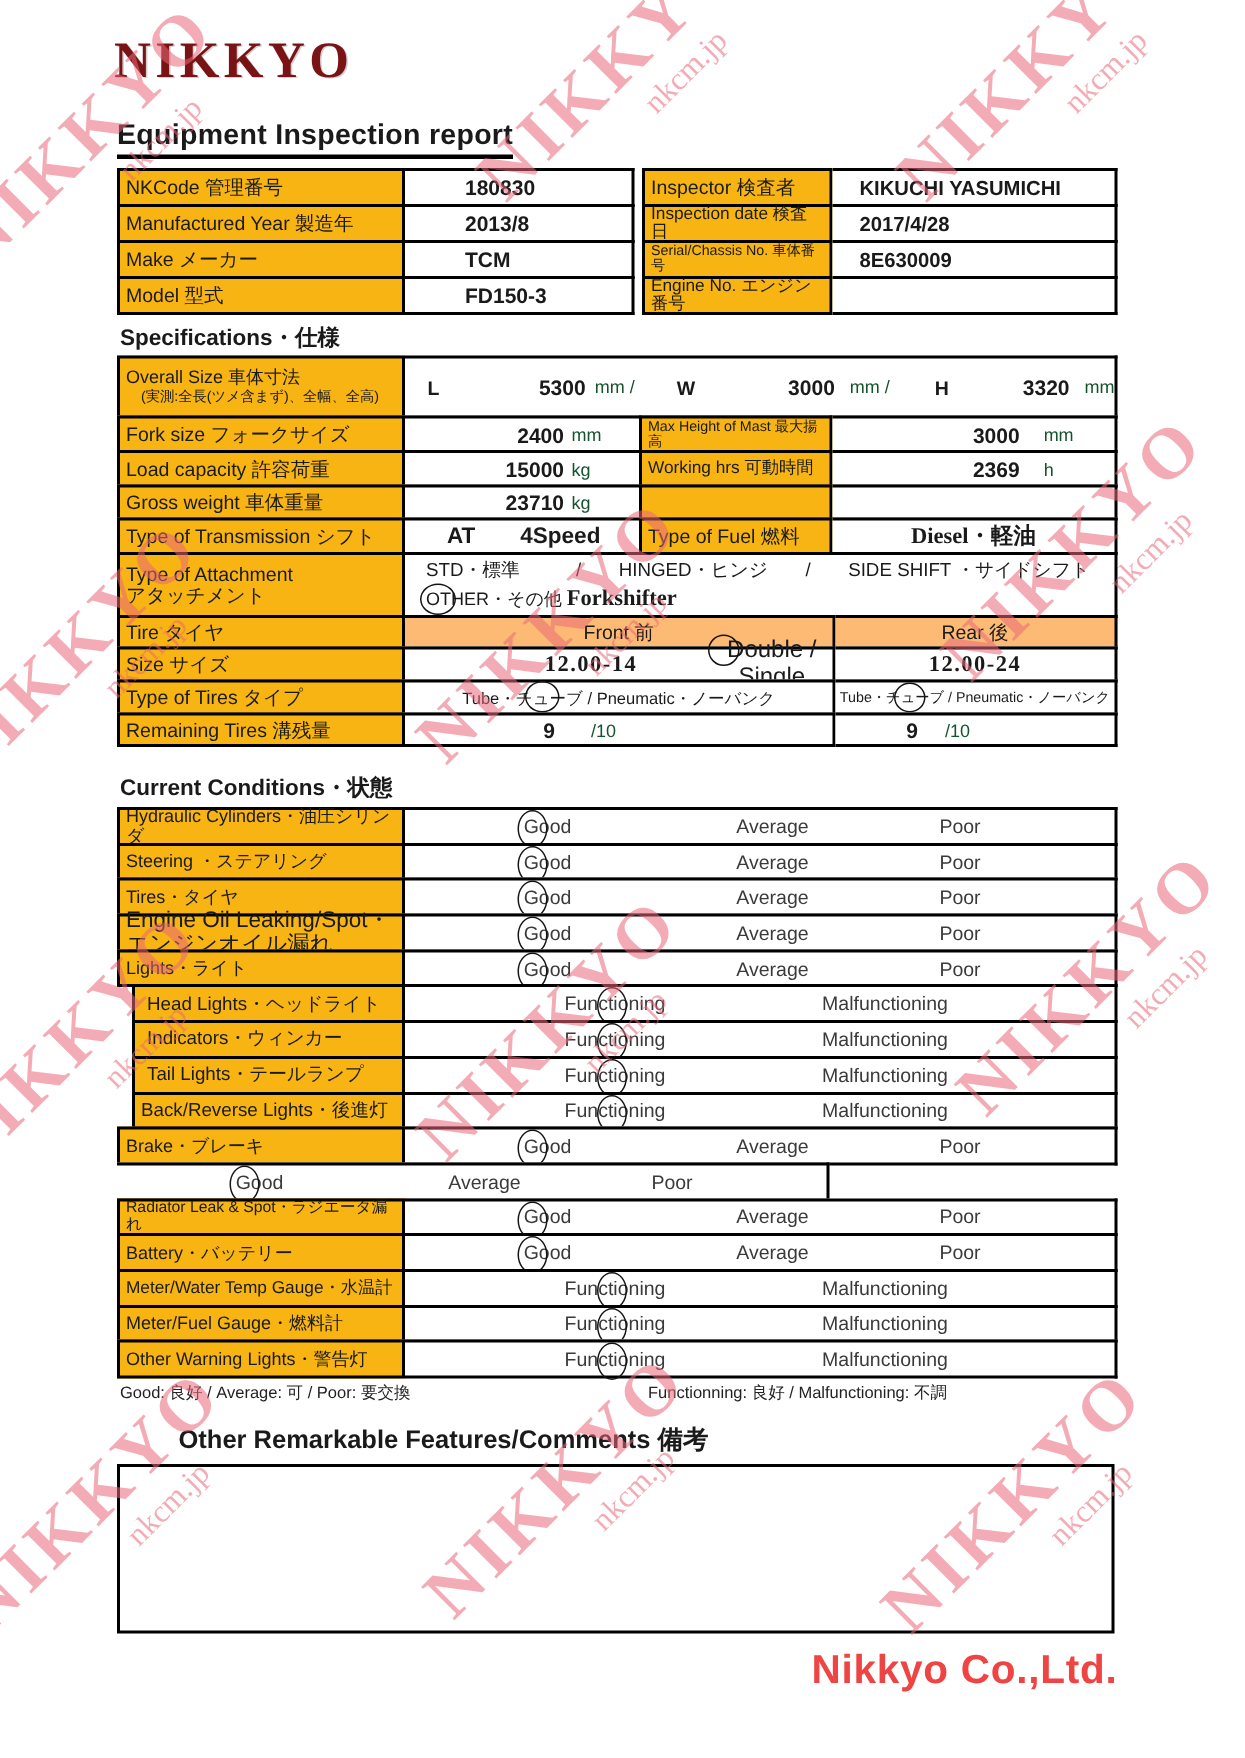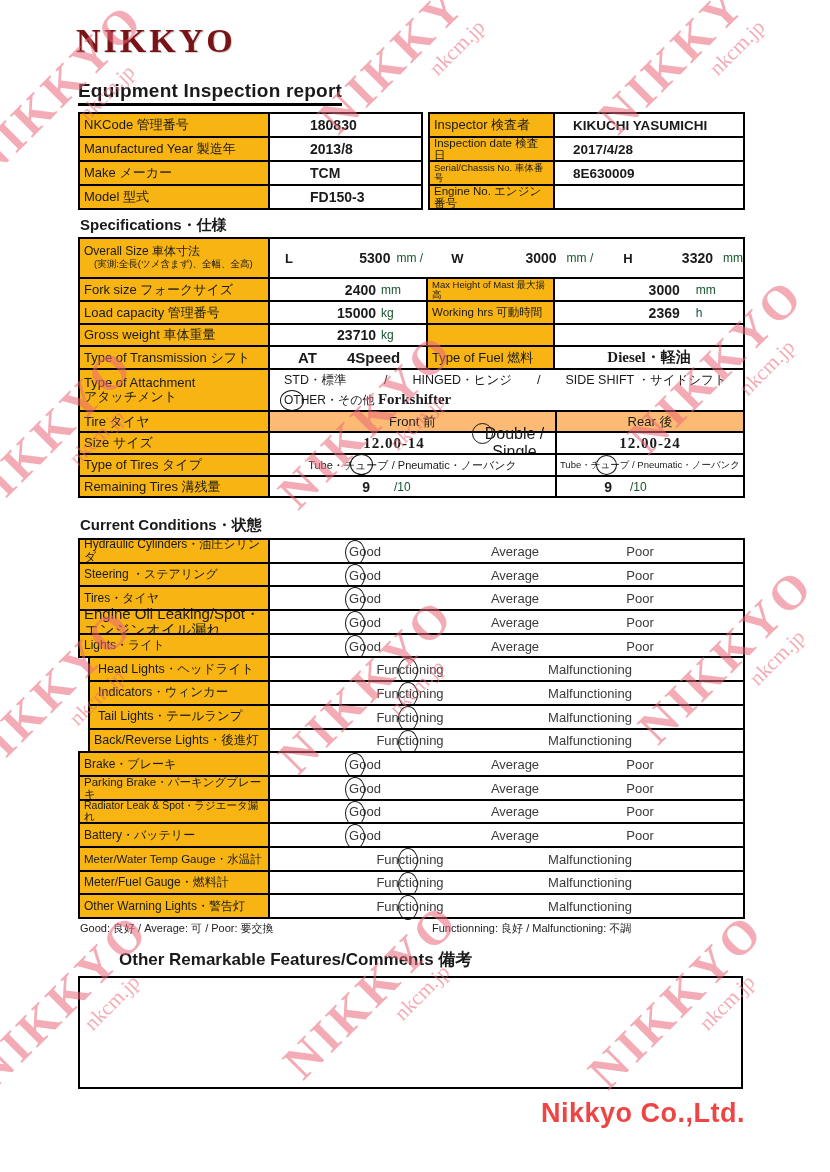--- a/index.html
+++ b/index.html
@@ -235,21 +235,21 @@
             <span class="lbltxt" style="font-size:9.5px;">Max Height of Mast 最大揚高</span>
           </div>
         <div class="cell nl sp-v2">
             <span class="bval num-v2">3000</span>
             <span class="unit unit-v2">mm</span>
           </div>
       </div>
 
       <div class="trow h25">
         <div class="cell lblbg sp-lbl">
-            <span class="lbltxt">Load capacity 管理番号</span>
+            <span class="lbltxt">Load capacity 許容荷重</span>
           </div>
         <div class="cell nl sp-v1">
             <span class="bval num-v1">15000</span>
             <span class="unit unit-v1">kg</span>
           </div>
         <div class="cell nl lblbg sp-mid">
             <span class="lbltxt" style="font-size:11.5px;">Working hrs 可動時間</span>
           </div>
         <div class="cell nl sp-v2">
             <span class="bval num-v2">2369</span>
@@ -466,23 +466,20 @@
             <span class="lbltxt">Brake・ブレーキ</span>
           </div>
         <div class="cell nl c-content">
           <span class="opt o-good">Good</span>
           <span class="opt o-avg">Average</span>
           <span class="opt o-poor">Poor</span>
           <span class="circ c-good"></span>
         </div>
       </div>
       <div class="trow f11">
-        <div class="cell lblbg c-lbl">
-            <span class="lbltxt">Parking Brake・パーキングブレーキ</span>
-          </div>
         <div class="cell nl c-content">
           <span class="opt o-good">Good</span>
           <span class="opt o-avg">Average</span>
           <span class="opt o-poor">Poor</span>
           <span class="circ c-good"></span>
         </div>
       </div>
       <div class="trow f10">
         <div class="cell lblbg c-lbl">
             <span class="lbltxt">Radiator Leak &amp; Spot・ラジエータ漏れ</span>

